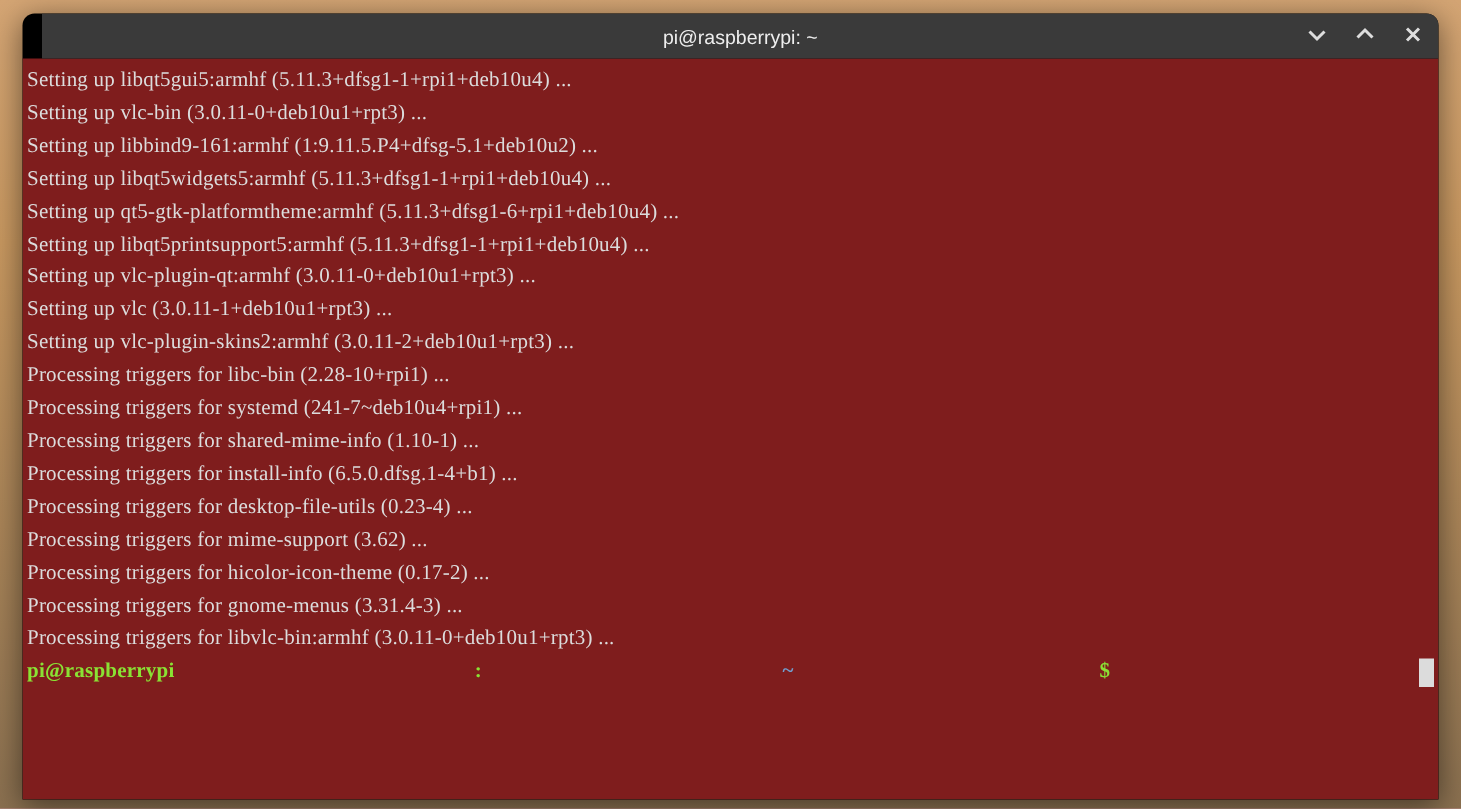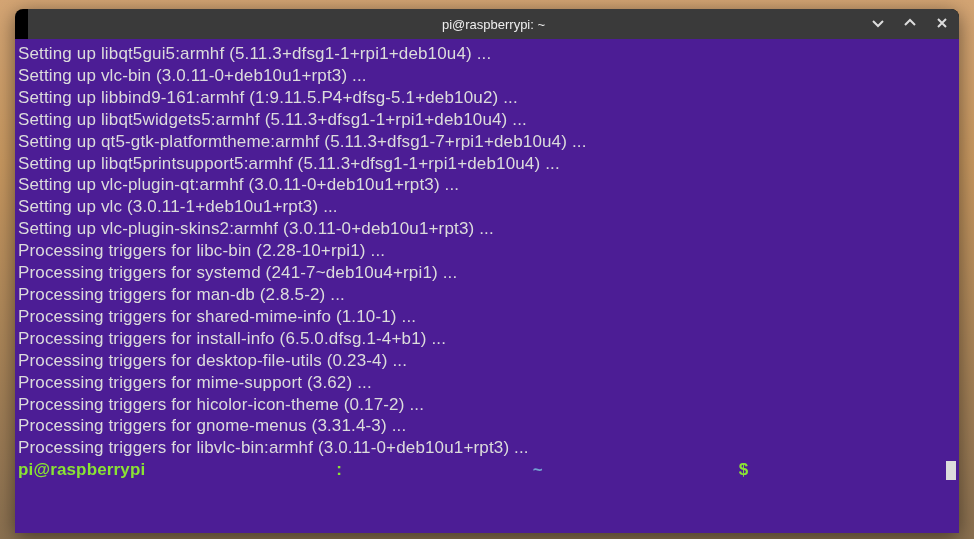--- a/index.html
+++ b/index.html
@@ -57,24 +57,24 @@
   }
   .win-btn.min svg, .win-btn.max svg, .win-btn.close svg {
     width: 14px;
     height: 14px;
     stroke: #ddd;
     stroke-width: 2;
     fill: none;
   }
   .terminal-body {
     flex: 1;
-    background: #4c1d95;
+    background: #7f1d1d;
     padding: 4px 3px 0 3px;
-    font-family: Liberation Sans, sans-serif;
-    font-size: 17px;
+    font-family: Liberation Serif, serif;
+    font-size: 14px;
     line-height: 21.9px;
     color: #dcdcdc;
     letter-spacing: 0.15px;
     overflow: hidden;
   }
   .term-line {
     white-space: pre;
   }
   .prompt-line {
     display: flex;
@@ -118,28 +118,27 @@
           </svg>
       </span>
     </div>
   </div>
   <div class="terminal-body">
     <div id="term-lines">
         <div class="term-line">Setting up libqt5gui5:armhf (5.11.3+dfsg1-1+rpi1+deb10u4) ...</div>
         <div class="term-line">Setting up vlc-bin (3.0.11-0+deb10u1+rpt3) ...</div>
         <div class="term-line">Setting up libbind9-161:armhf (1:9.11.5.P4+dfsg-5.1+deb10u2) ...</div>
         <div class="term-line">Setting up libqt5widgets5:armhf (5.11.3+dfsg1-1+rpi1+deb10u4) ...</div>
-        <div class="term-line">Setting up qt5-gtk-platformtheme:armhf (5.11.3+dfsg1-7+rpi1+deb10u4) ...</div>
+        <div class="term-line">Setting up qt5-gtk-platformtheme:armhf (5.11.3+dfsg1-6+rpi1+deb10u4) ...</div>
         <div class="term-line">Setting up libqt5printsupport5:armhf (5.11.3+dfsg1-1+rpi1+deb10u4) ...</div>
         <div class="term-line">Setting up vlc-plugin-qt:armhf (3.0.11-0+deb10u1+rpt3) ...</div>
         <div class="term-line">Setting up vlc (3.0.11-1+deb10u1+rpt3) ...</div>
-        <div class="term-line">Setting up vlc-plugin-skins2:armhf (3.0.11-0+deb10u1+rpt3) ...</div>
+        <div class="term-line">Setting up vlc-plugin-skins2:armhf (3.0.11-2+deb10u1+rpt3) ...</div>
         <div class="term-line">Processing triggers for libc-bin (2.28-10+rpi1) ...</div>
         <div class="term-line">Processing triggers for systemd (241-7~deb10u4+rpi1) ...</div>
-        <div class="term-line">Processing triggers for man-db (2.8.5-2) ...</div>
         <div class="term-line">Processing triggers for shared-mime-info (1.10-1) ...</div>
         <div class="term-line">Processing triggers for install-info (6.5.0.dfsg.1-4+b1) ...</div>
         <div class="term-line">Processing triggers for desktop-file-utils (0.23-4) ...</div>
         <div class="term-line">Processing triggers for mime-support (3.62) ...</div>
         <div class="term-line">Processing triggers for hicolor-icon-theme (0.17-2) ...</div>
         <div class="term-line">Processing triggers for gnome-menus (3.31.4-3) ...</div>
         <div class="term-line">Processing triggers for libvlc-bin:armhf (3.0.11-0+deb10u1+rpt3) ...</div>
       </div>
     <div class="prompt-line">
       <span class="prompt-user">pi@raspberrypi</span><span class="prompt-colon">:</span><span class="prompt-path">~ </span><span class="prompt-dollar">$ </span><span class="cursor"></span>

